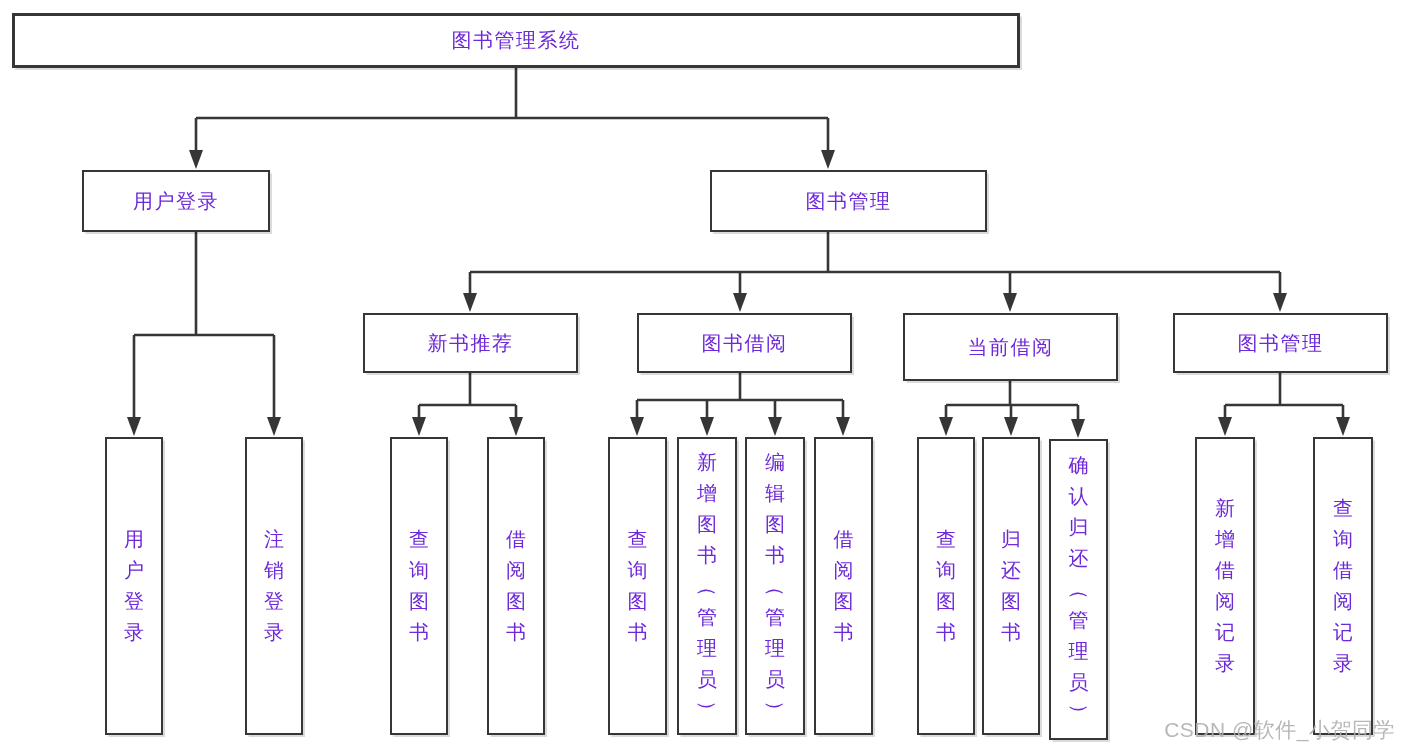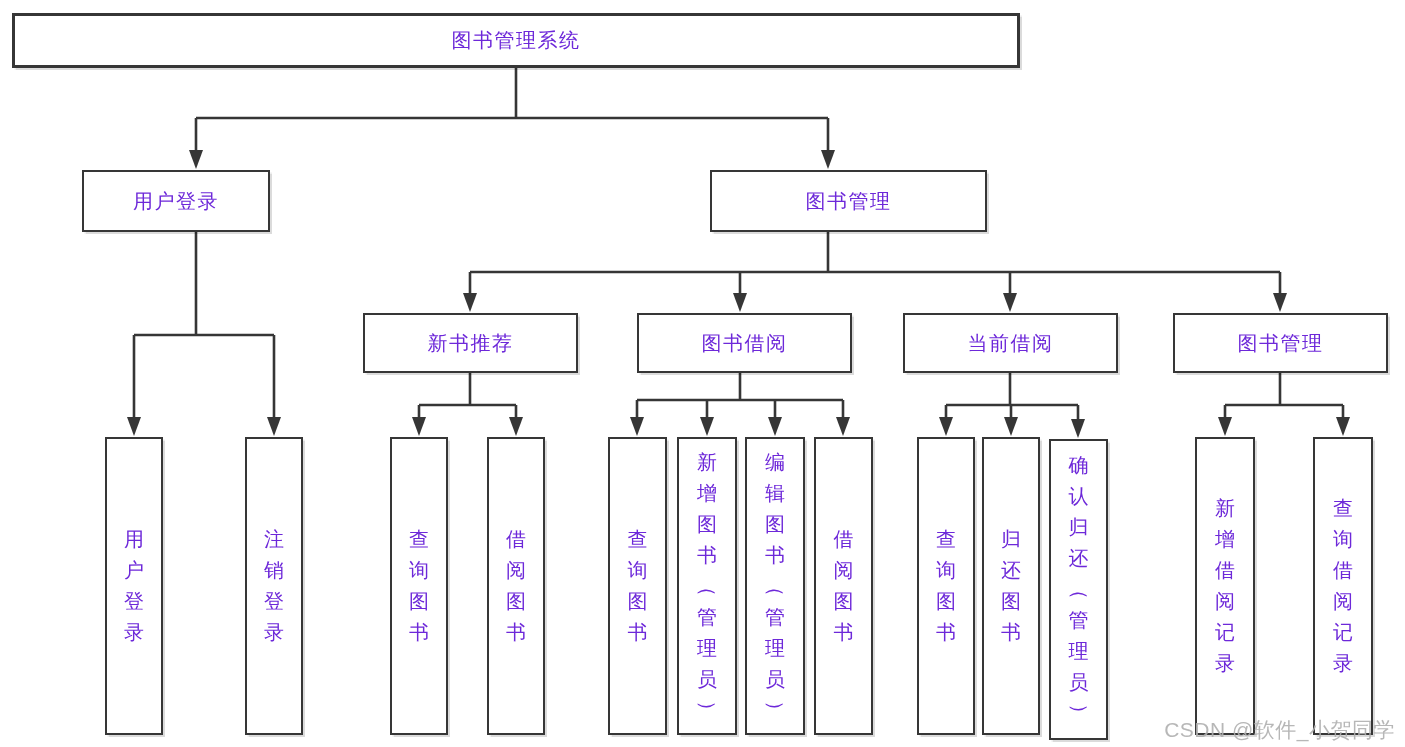--- a/index.html
+++ b/index.html
@@ -73,21 +73,21 @@
   <div class="node hnode" style="left:710px; top:170px; width:277px; height:62px;text-align:right;">
     <span>图书管理</span>
   </div>
 
   <div class="node hnode" style="left:363px; top:313px; width:215px; height:60px;text-align:right;">
     <span>新书推荐</span>
   </div>
   <div class="node hnode" style="left:637px; top:313px; width:215px; height:60px;">
     <span>图书借阅</span>
   </div>
-  <div class="node hnode" style="left:903px; top:313px; width:215px; height:60px;">
+  <div class="node hnode" style="left:903px; top:313px; width:215px; height:68px;">
     <span>当前借阅</span>
   </div>
   <div class="node hnode" style="left:1173px; top:313px; width:215px; height:60px;">
     <span>图书管理</span>
   </div>
 
   <div class="node vnode" style="left:105px; top:437px; width:58px; height:298px;">
     <span class="vtext">
         <span class="vchar">用</span>
         <span class="vchar">户</span>

